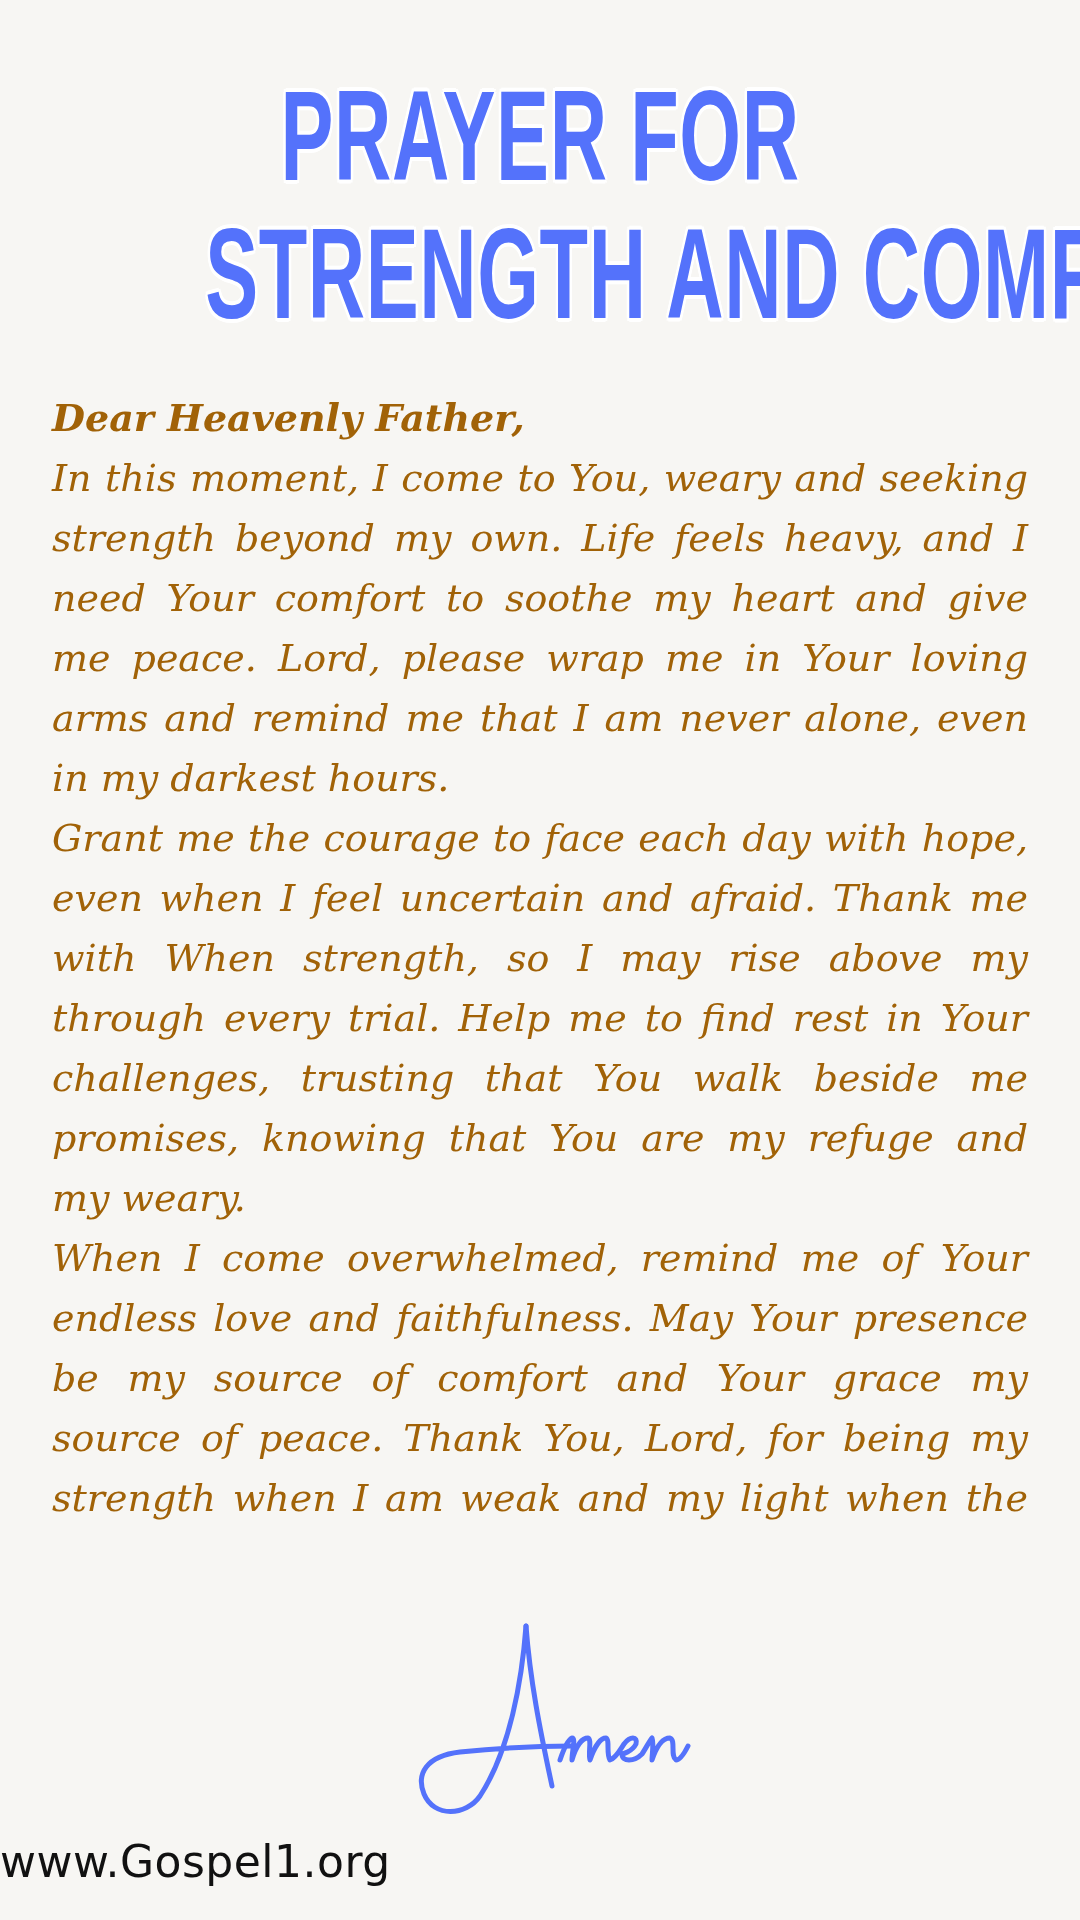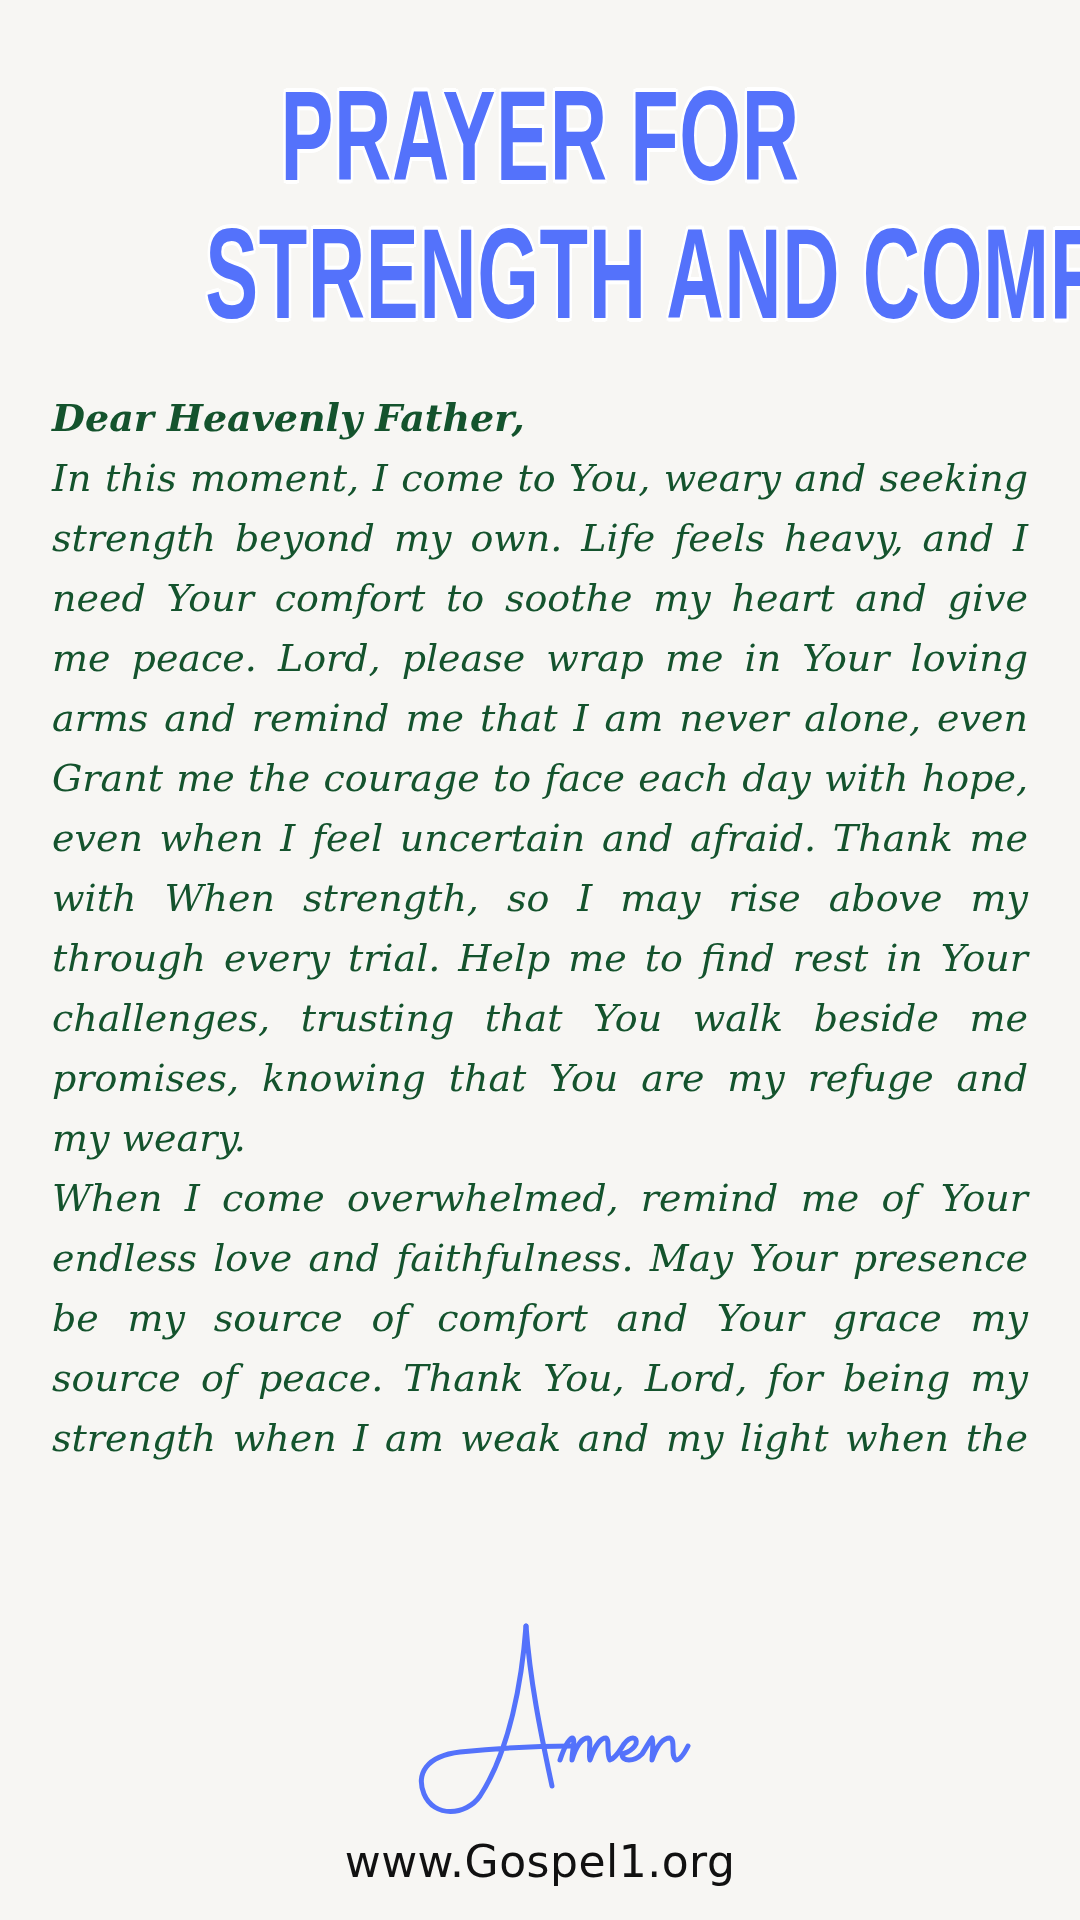--- a/index.html
+++ b/index.html
@@ -45,21 +45,21 @@
       transform: scaleX(0.62);
     }
     .prayer {
       position: absolute;
       left: 52px;
       top: 388px;
       width: 976px;
       font-family: "DejaVu Serif", "Liberation Serif", serif;
       font-style: italic;
       font-size: 38px;
-      color: #14532d;
+      color: #a16207;
     }
     .line {
       display: block;
       height: 60px;
       line-height: 60px;
       text-align: justify;
       text-align-last: justify;
       white-space: nowrap;
       overflow: visible;
     }
@@ -74,21 +74,20 @@
       left: 400px;
       top: 1610px;
       width: 300px;
       height: 210px;
     }
     .footer-url {
       position: absolute;
       left: 0;
       width: 1080px;
       top: 1836px;
-      text-align: center;
       font-family: "DejaVu Sans", "Liberation Sans", sans-serif;
       font-size: 44px;
       color: #111111;
       letter-spacing: 0.5px;
     }
   </style>
 </head>
 <body>
 
 <header>
@@ -98,20 +97,21 @@
 
 <main class="prayer">
   <span class="line last bold">Dear Heavenly Father,</span>
 
   <div>
     <span class="line">In this moment, I come to You, weary and seeking</span>
     <span class="line">strength beyond my own. Life feels heavy, and I</span>
     <span class="line">need Your comfort to soothe my heart and give</span>
     <span class="line">me peace. Lord, please wrap me in Your loving</span>
     <span class="line">arms and remind me that I am never alone, even</span>
+    <span class="line last">in my darkest hours.</span>
   </div>
 
   <div>
     <span class="line">Grant me the courage to face each day with hope,</span>
     <span class="line">even when I feel uncertain and afraid. Thank me</span>
     <span class="line">with When strength, so I may rise above my</span>
     <span class="line">through every trial. Help me to find rest in Your</span>
     <span class="line">challenges, trusting that You walk beside me</span>
     <span class="line">promises, knowing that You are my refuge and</span>
     <span class="line last">my weary.</span>

